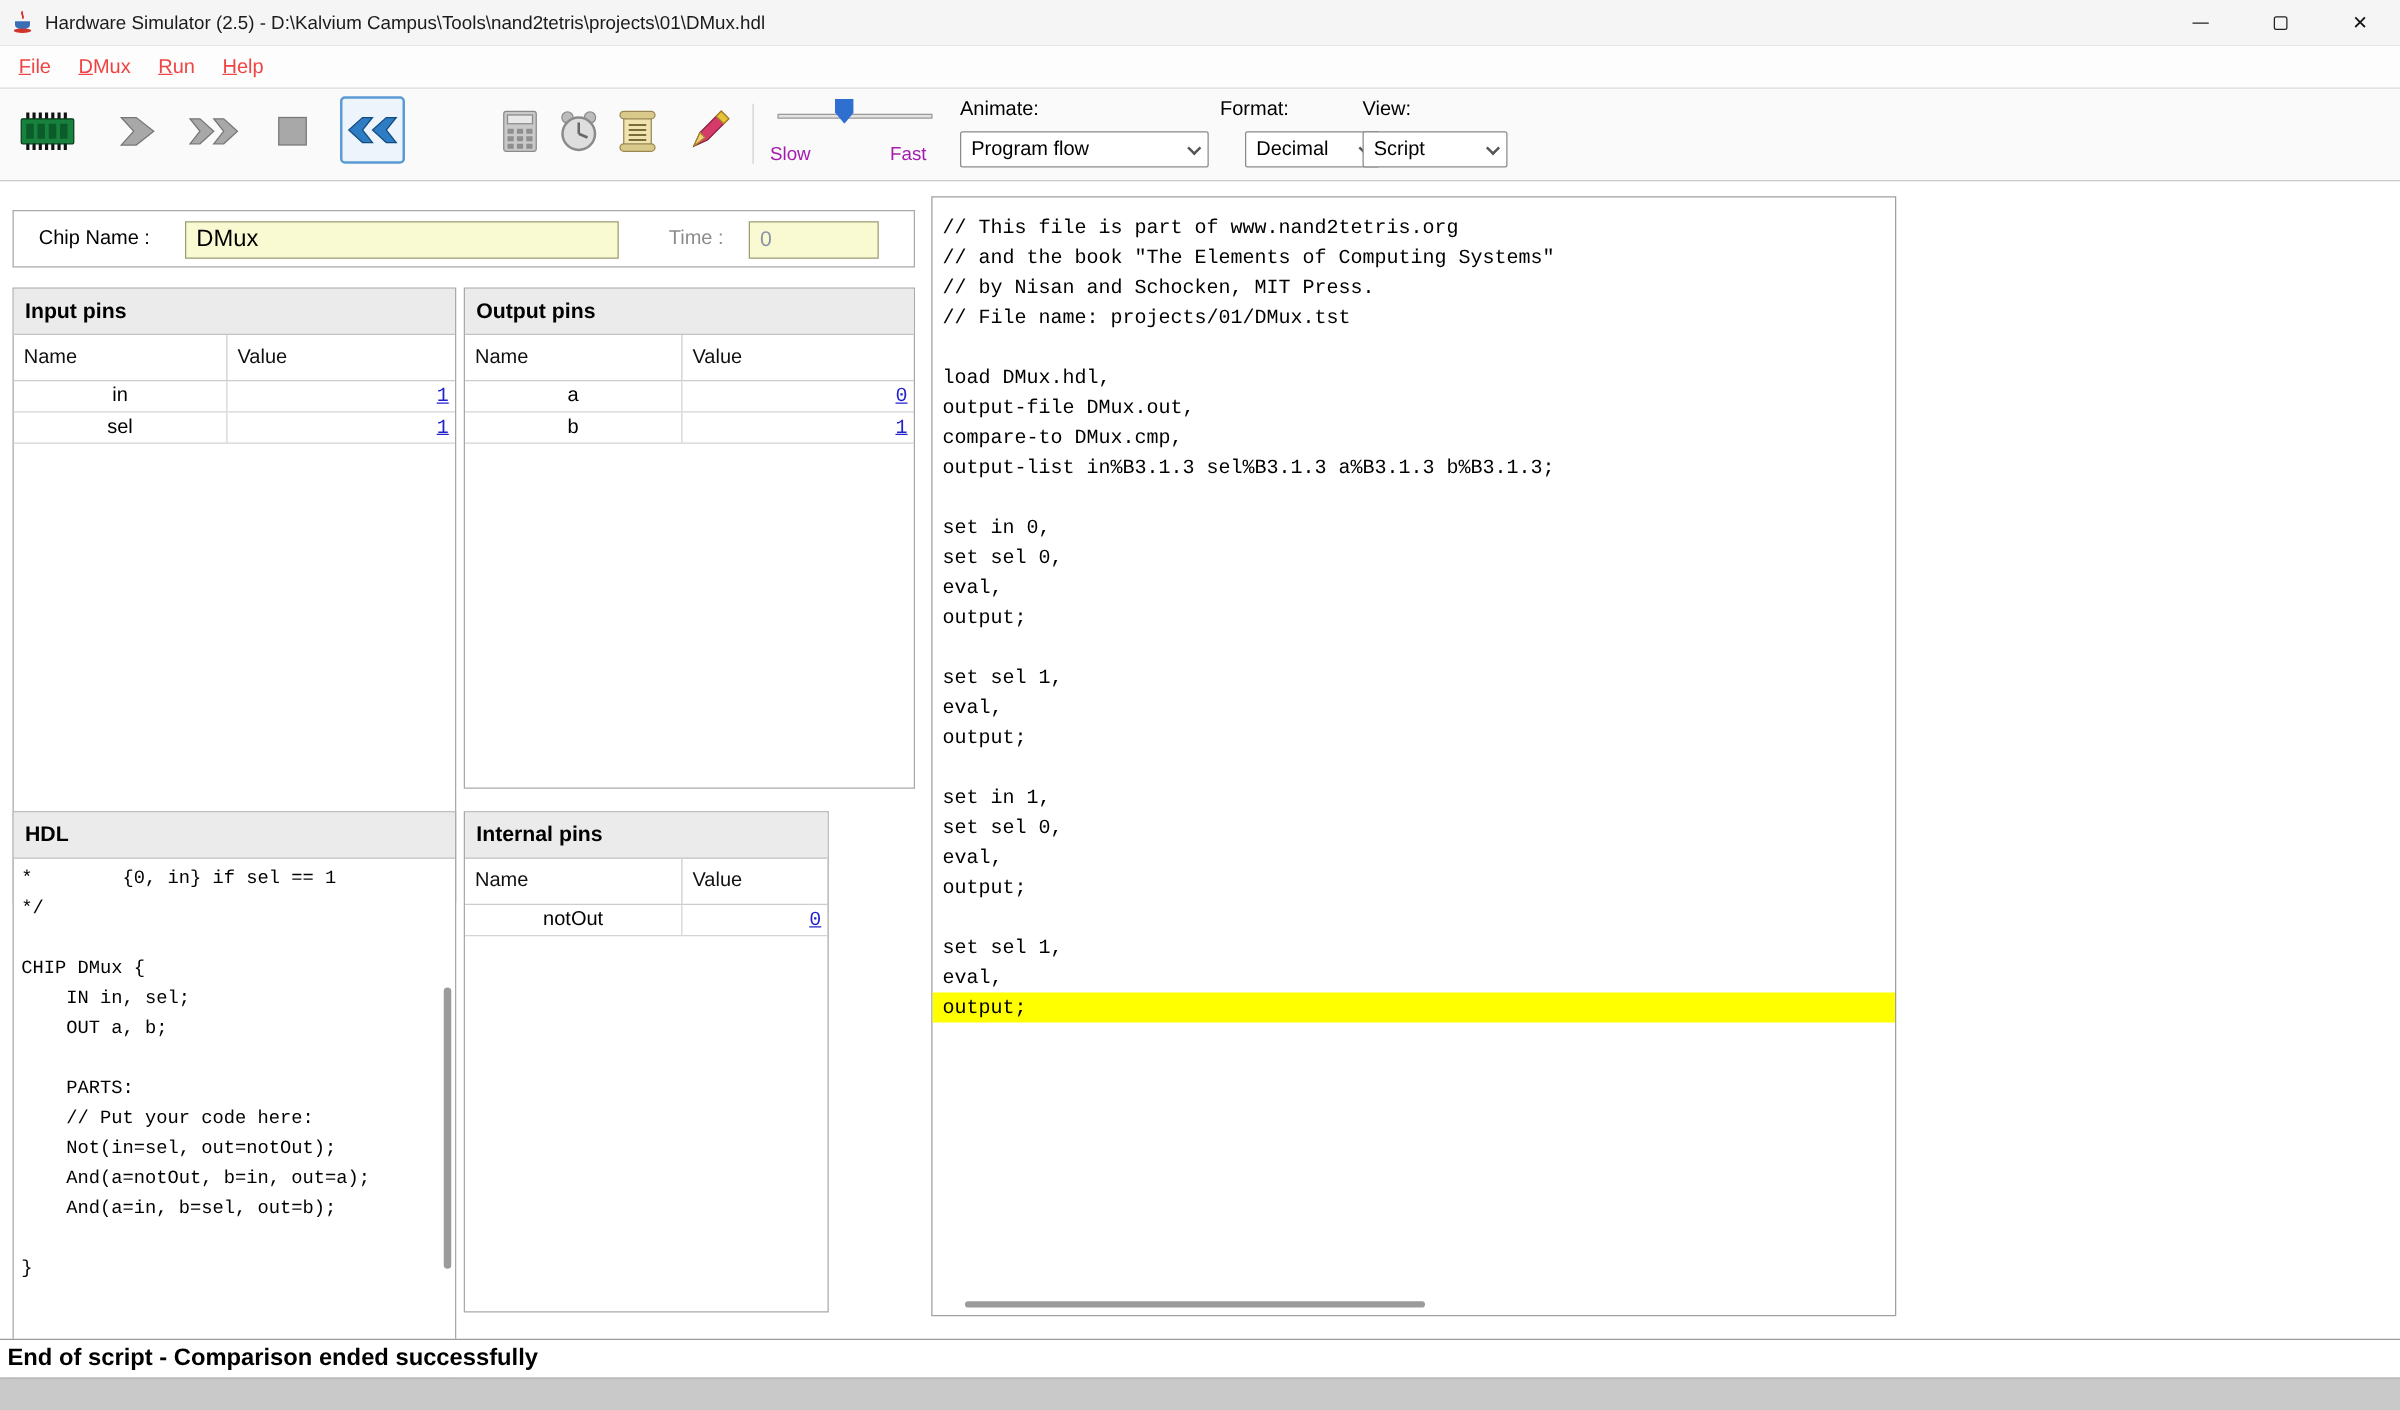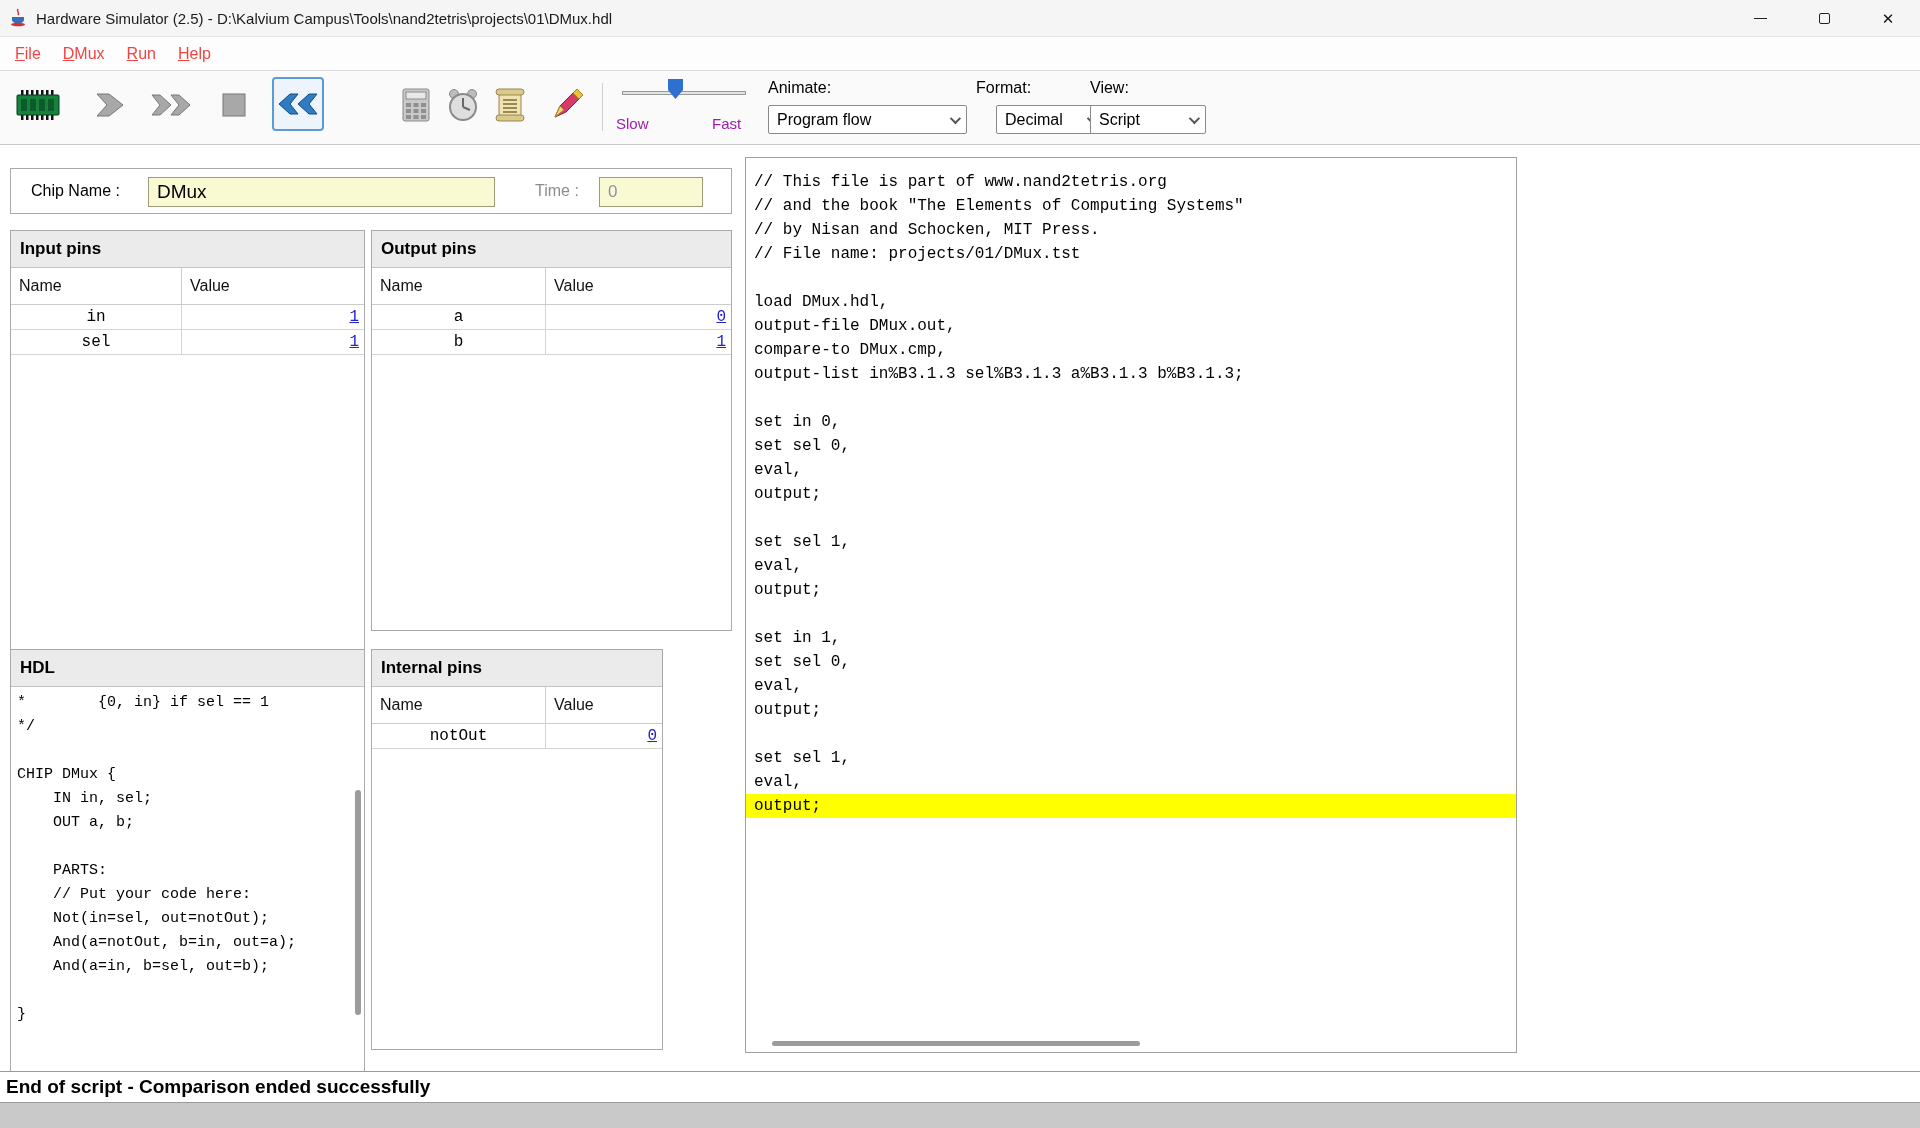--- a/index.html
+++ b/index.html
@@ -49,21 +49,21 @@
   
   .panel { position:absolute; border:1px solid #a9a9a9; background:#fff; }
   .panel-title { height:37px; background:#ebebeb; border-bottom:1px solid #c4c4c4; display:flex;
                  align-items:center; padding-left:9px; font-size:17px; font-weight:bold; color:#000; }
   .pins-header { display:flex; height:37px; border-bottom:1px solid #cccccc; }
   .pins-header .ph { display:flex; align-items:center; padding-left:8px; font-size:16px; color:#111; }
   .ph-name { width:var(--name-w); border-right:1px solid #cccccc; }
   .ph-value { flex:1; }
   .pin-row { display:flex; height:25px; border-bottom:1px solid #d4d4d4; }
   .pin-name { width:var(--name-w); border-right:1px solid #d4d4d4; 
-              font-family:Liberation Mono, monospace; font-size:16px;
+              font-family:Liberation Sans, sans-serif; font-size:16px;
               display:flex; align-items:center; justify-content:center; }
   .pin-value-cell { flex:1; display:flex; align-items:center; justify-content:flex-end; padding-right:5px; }
   .pin-value { font-family:"Liberation Mono","DejaVu Sans Mono",monospace; font-size:16px;
                color:#2222cc; text-decoration:underline; }
 
   
   .chipbar { position:absolute; left:10px; top:168px; width:722px; height:46px;
              border:1px solid #a9a9a9; background:#fff; }
   .chip-label { position:absolute; left:20px; top:13px; font-size:16px; }
   .chip-input { position:absolute; left:137px; top:8px; width:347px; height:30px; background:#fafad2;

